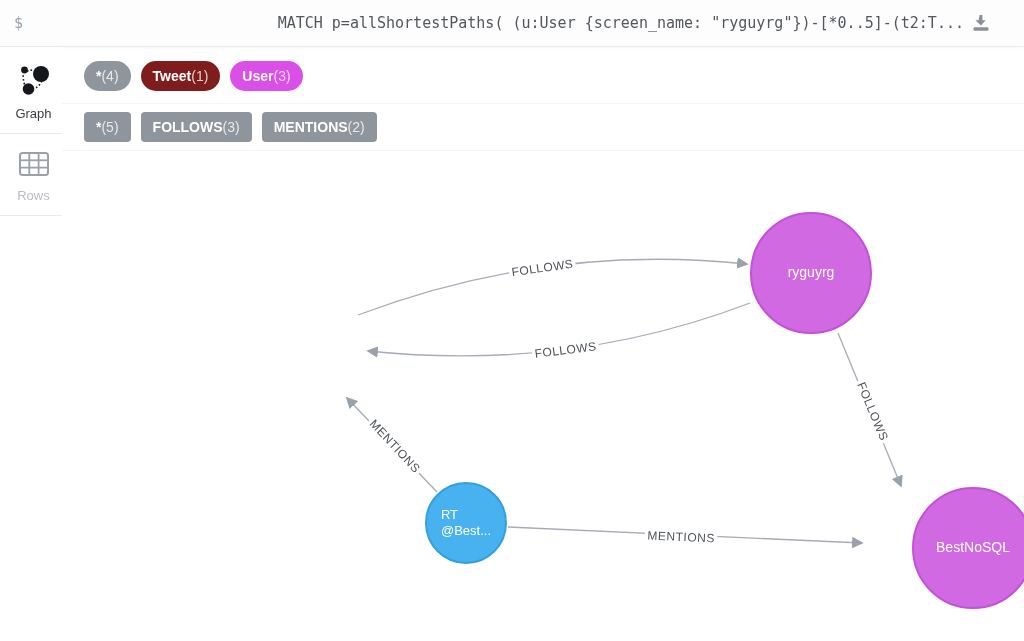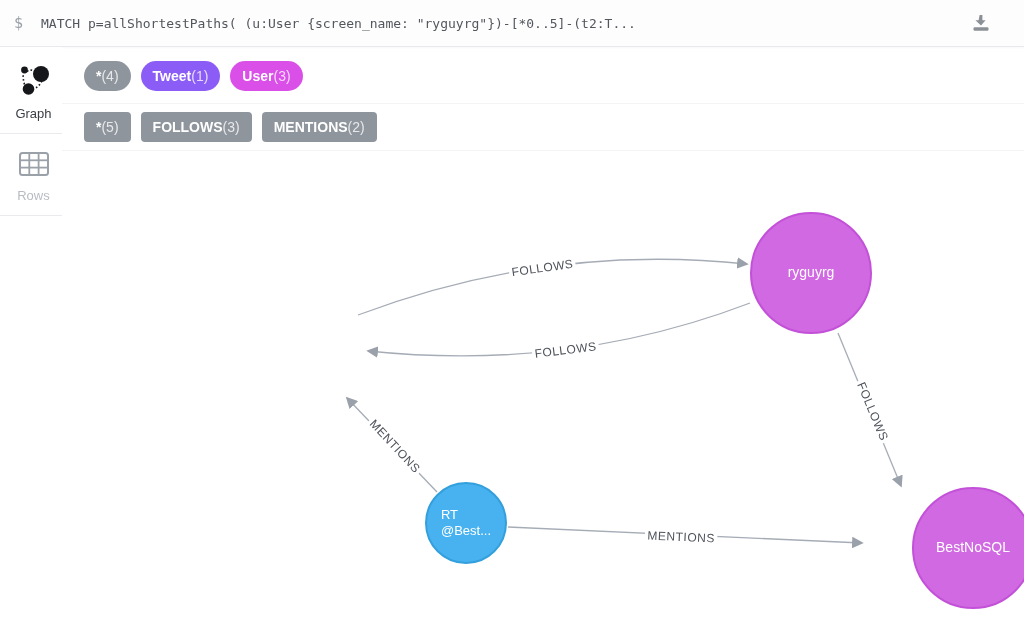--- a/index.html
+++ b/index.html
@@ -11,22 +11,22 @@
     position:absolute; left:0; top:0; width:1024px; height:47px;
     background:#fdfdfe; border-bottom:1px solid #e7e9ec;
     box-shadow:0 1px 2px rgba(0,0,0,.03);
     display:flex; align-items:center;
   }
   .prompt {
     font-family:"DejaVu Sans Mono", monospace; font-size:15px; color:#9aa0a8;
     margin-left:14px;
   }
   .query {
-    font-family:"DejaVu Sans Mono", monospace; font-size:13px; color:#53575d;
-    margin-left:18px; white-space:nowrap; overflow:hidden; flex:1;
+    font-family:"DejaVu Sans Mono", monospace; font-size:15px; color:#53575d;
+    margin-left:18px; white-space:nowrap; overflow:hidden; flex:1;text-align:right;
   }
   .dl-btn { width:34px; height:34px; margin-right:26px; display:flex;
     align-items:center; justify-content:center; cursor:pointer; }
 
   
   .sidebar { position:absolute; left:0; top:47px; width:62px; bottom:0; background:#fff; }
   .side-item { width:62px; padding:16px 0 12px 5px; text-align:center;
     border-bottom:1px solid #e8eaed; cursor:pointer; }
   .side-item .lbl { display:block; font-size:13px; margin-top:6px; }
   .side-item.active .lbl { color:#3c4046; }
@@ -38,21 +38,21 @@
   .row-rels  { position:absolute; left:62px; top:103px; height:48px; right:0;
     display:flex; align-items:center; padding-left:22px;
     border-top:1px solid #f3f4f6; border-bottom:1px solid #f3f4f6; }
   .pill { display:inline-flex; align-items:center; color:#fff;
     font-size:14px; font-weight:bold; height:30px; padding:0 12px;
     margin-right:10px; cursor:pointer; }
   .pill .cnt { font-weight:normal; color:rgba(255,255,255,.78); }
   .pill-round { border-radius:15px; }
   .pill-sq { border-radius:4px; }
   .bg-gray { background:#8f959d; }
-  .bg-blue { background:#8b5cf6; }
+  .bg-blue { background:#7f1d1d; }
   .bg-magenta { background:#da4fe8; }
 
   
   .stage { position:absolute; left:0; top:0; width:1024px; height:641px; pointer-events:none; }
   .stage svg { position:absolute; left:0; top:0; }
   .edge { stroke:#a6acb6; stroke-width:1.3; fill:none; }
   .edge-label { font-family:"Liberation Sans", sans-serif; font-size:12px;
     letter-spacing:.5px; fill:#4e525a; text-anchor:middle;
     paint-order:stroke; stroke:#ffffff; stroke-width:7px; stroke-linejoin:round; }
   .node { position:absolute; border-radius:50%; display:flex; align-items:center;

